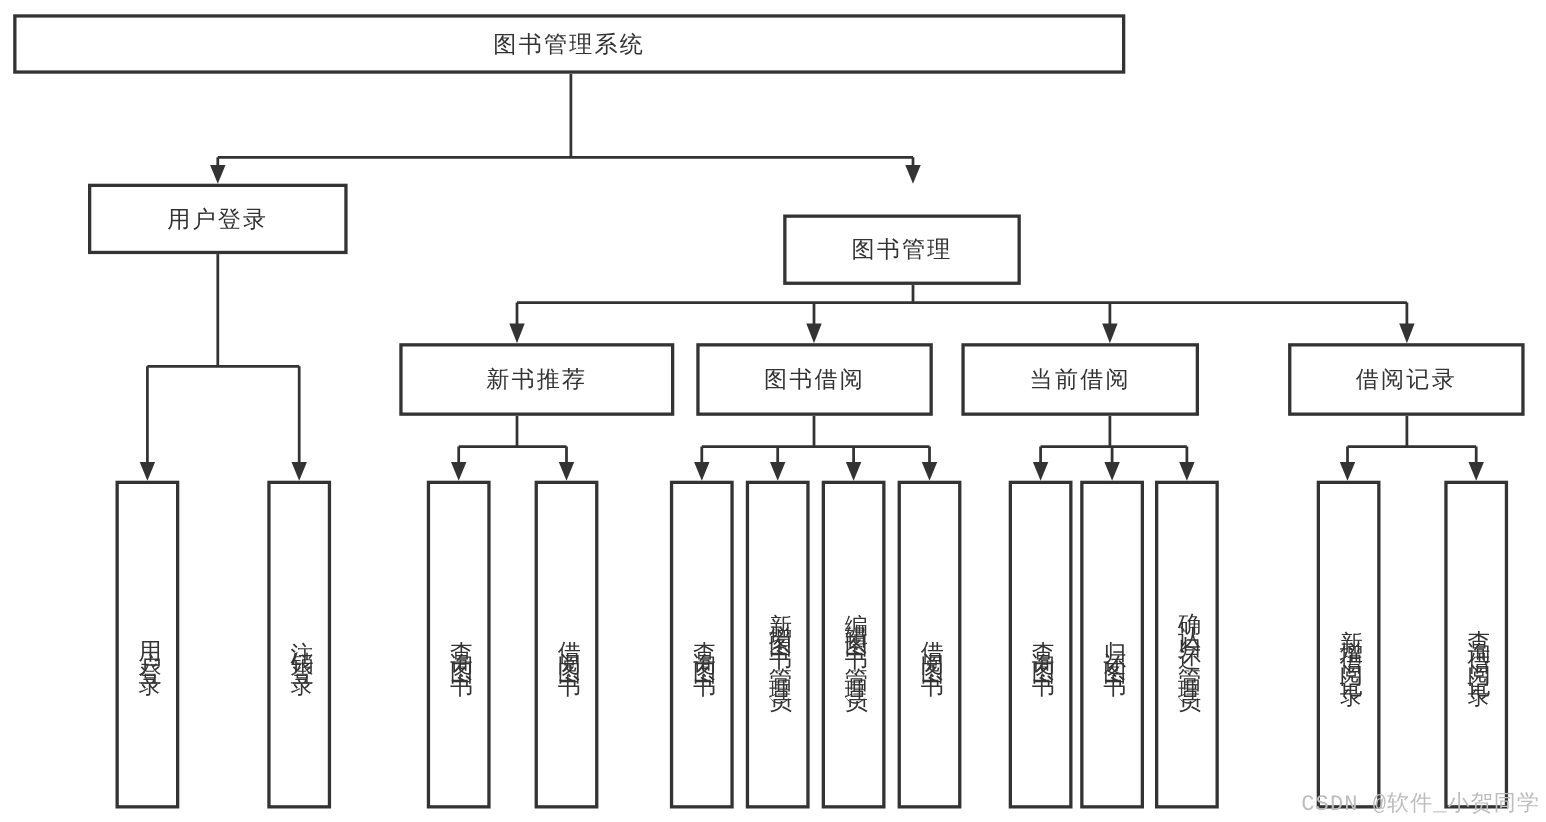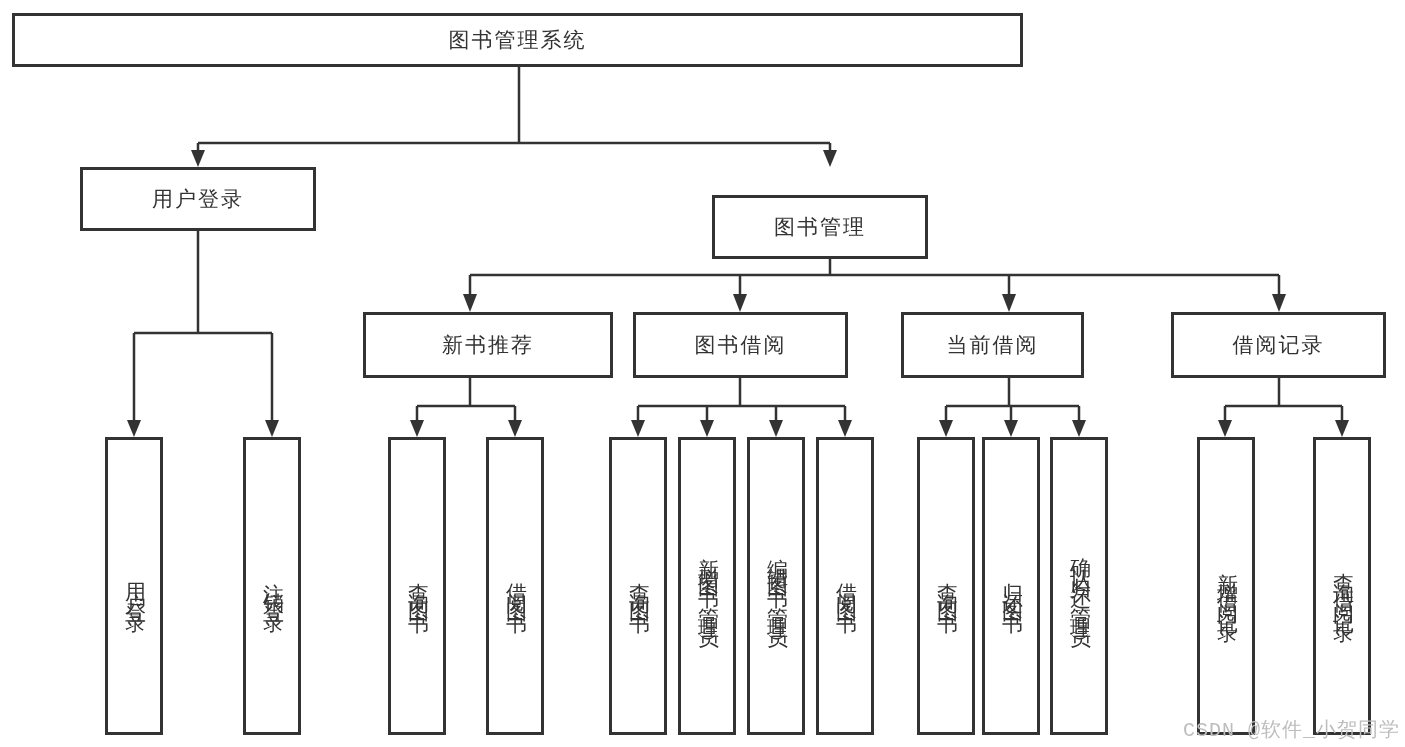--- a/index.html
+++ b/index.html
@@ -38,21 +38,21 @@
     font-size: 21px;
     letter-spacing: 2px;
     z-index: 1;
   }
   .root-box   { left: 12px;   top: 13px;  width: 1011px; height: 54px; }
   .lvl2-a     { left: 80px;   top: 167px; width: 236px;  height: 64px; }
   .lvl2-b     { left: 712px;  top: 167px; width: 216px;  height: 64px; margin-top: 28px; }
   .lvl3       { top: 312px; height: 66px; }
   .lvl3-a     { left: 363px;  width: 250px; }
   .lvl3-b     { left: 633px;  width: 215px; }
-  .lvl3-c     { left: 901px;  width: 183px; }
+  .lvl3-c     { left: 874px;  width: 216px; }
   .lvl3-d     { left: 1171px; width: 215px; text-align: center; }
   .leaf {
     position: absolute;
     box-sizing: border-box;
     top: 437px;
     width: 58px;
     height: 298px;
     border: 3px solid #333333;
     background: #ffffff;
     display: flex;

